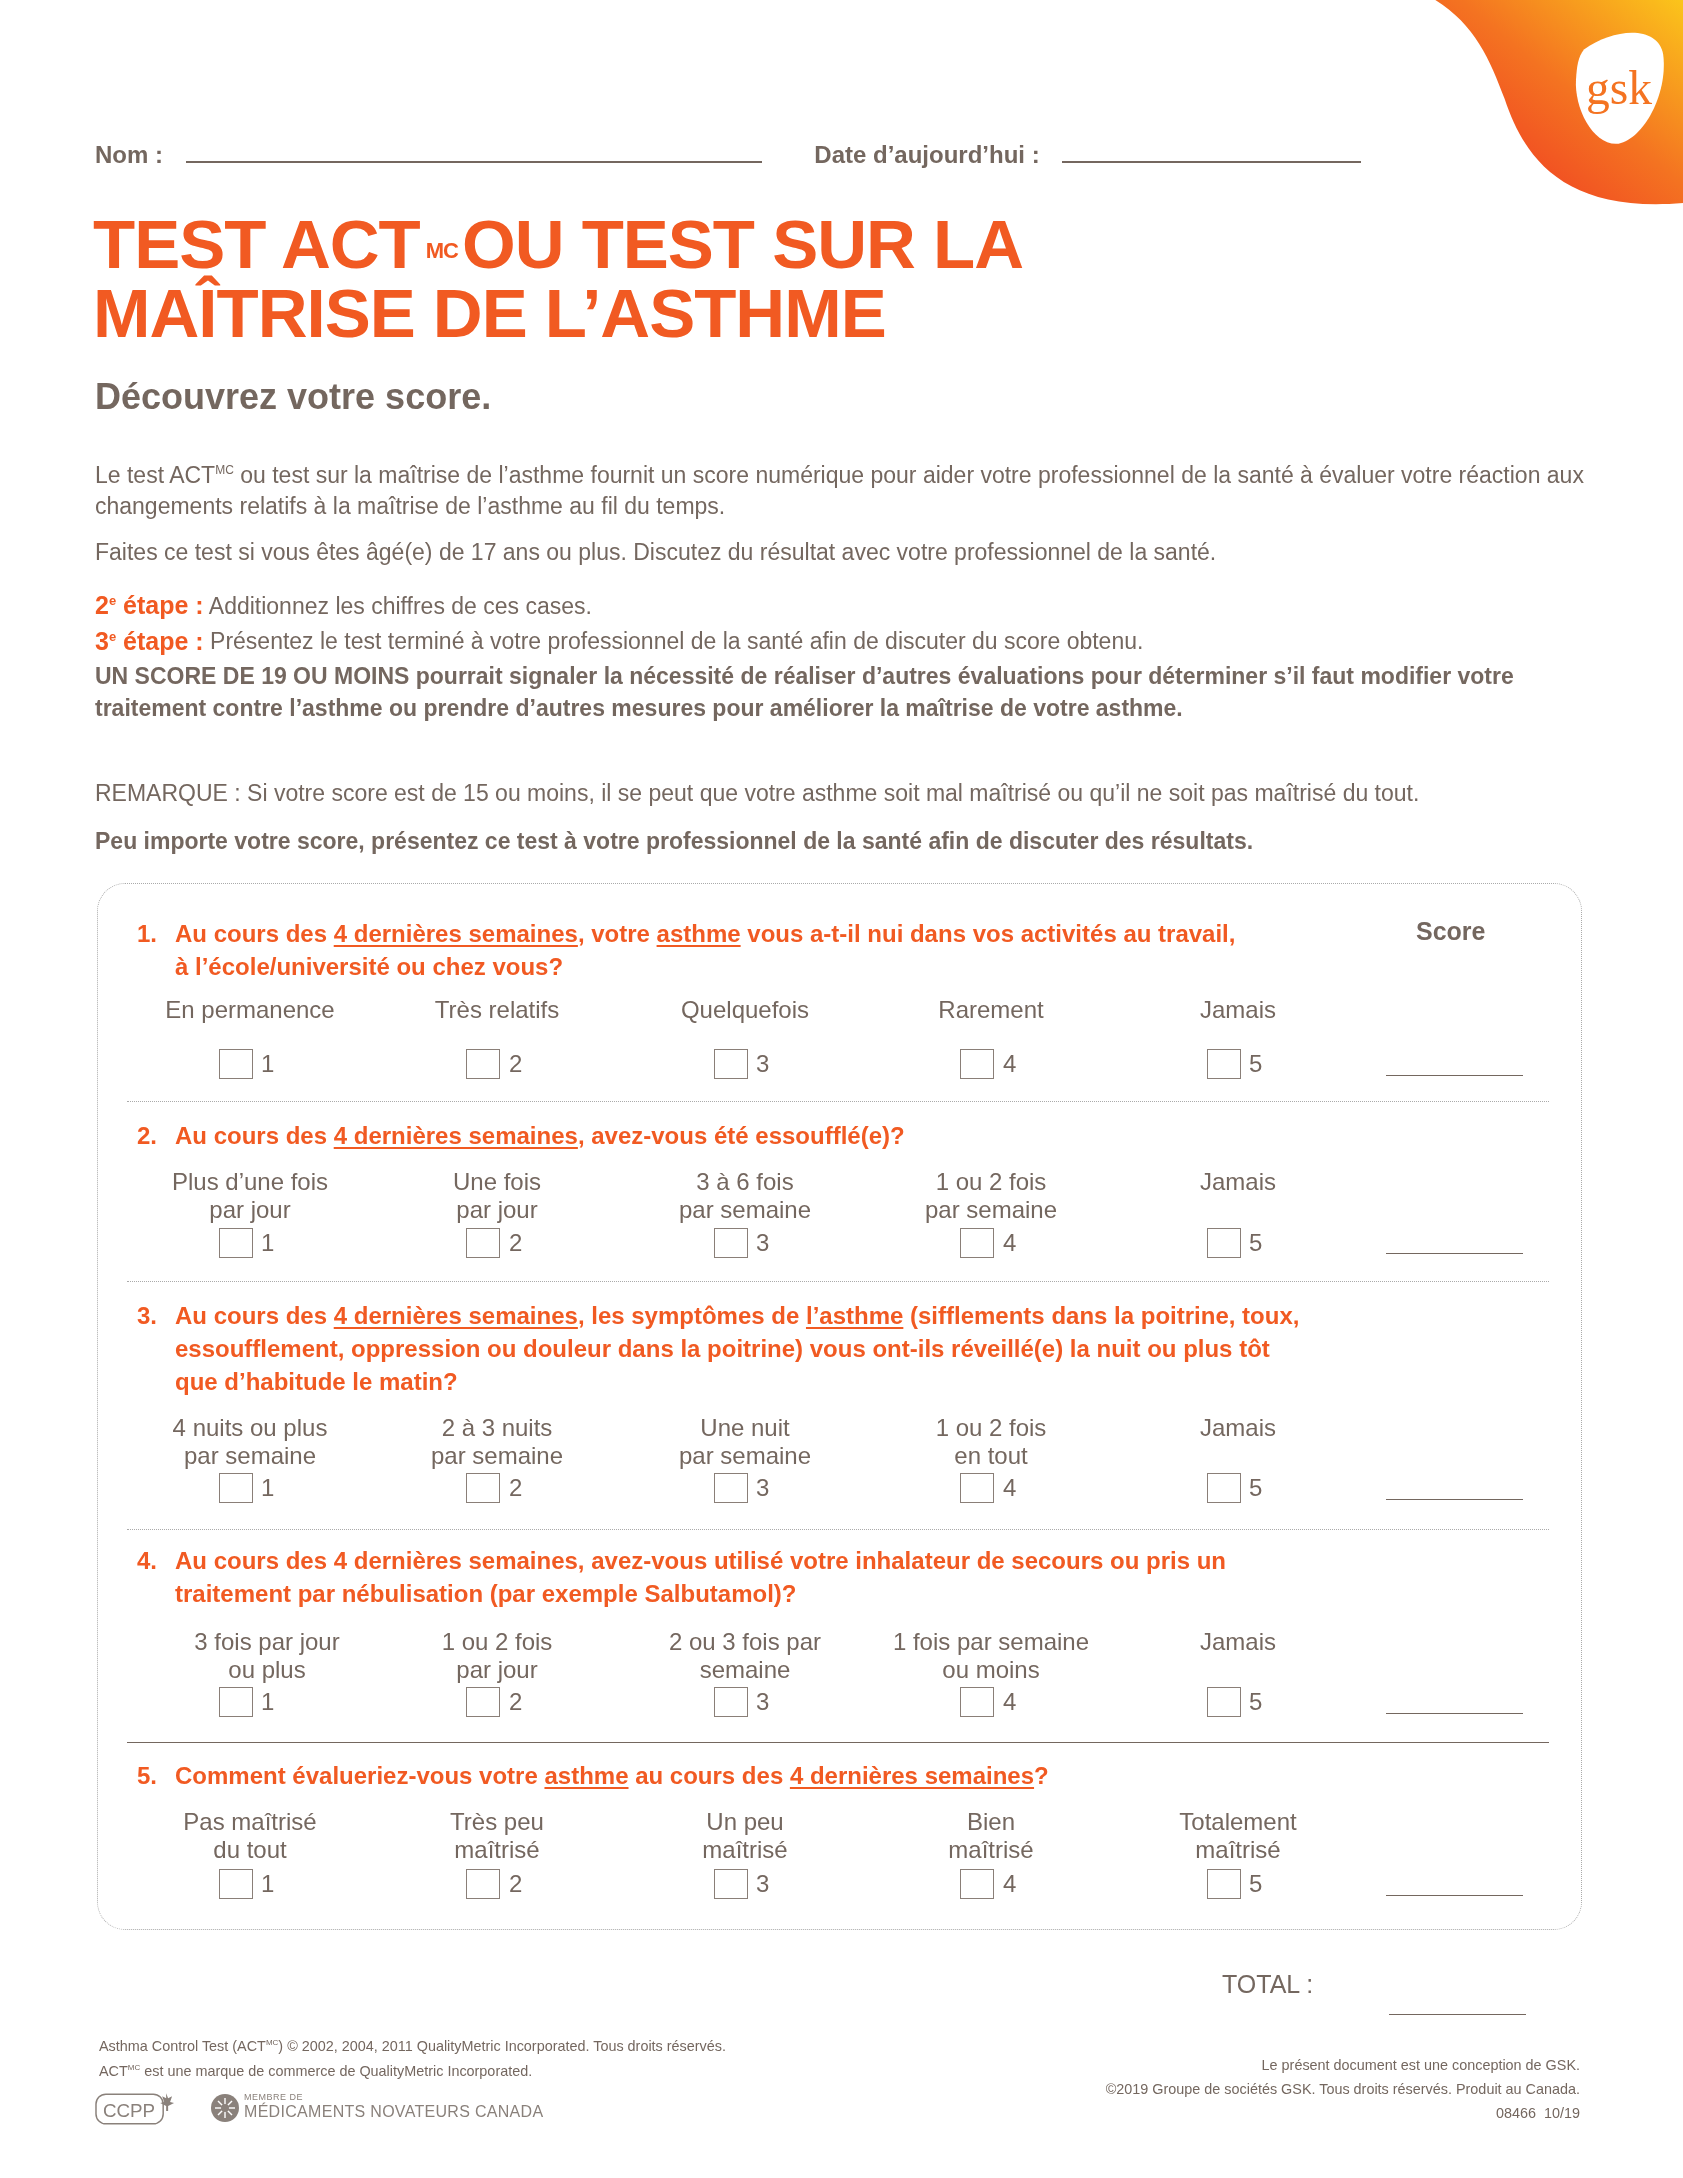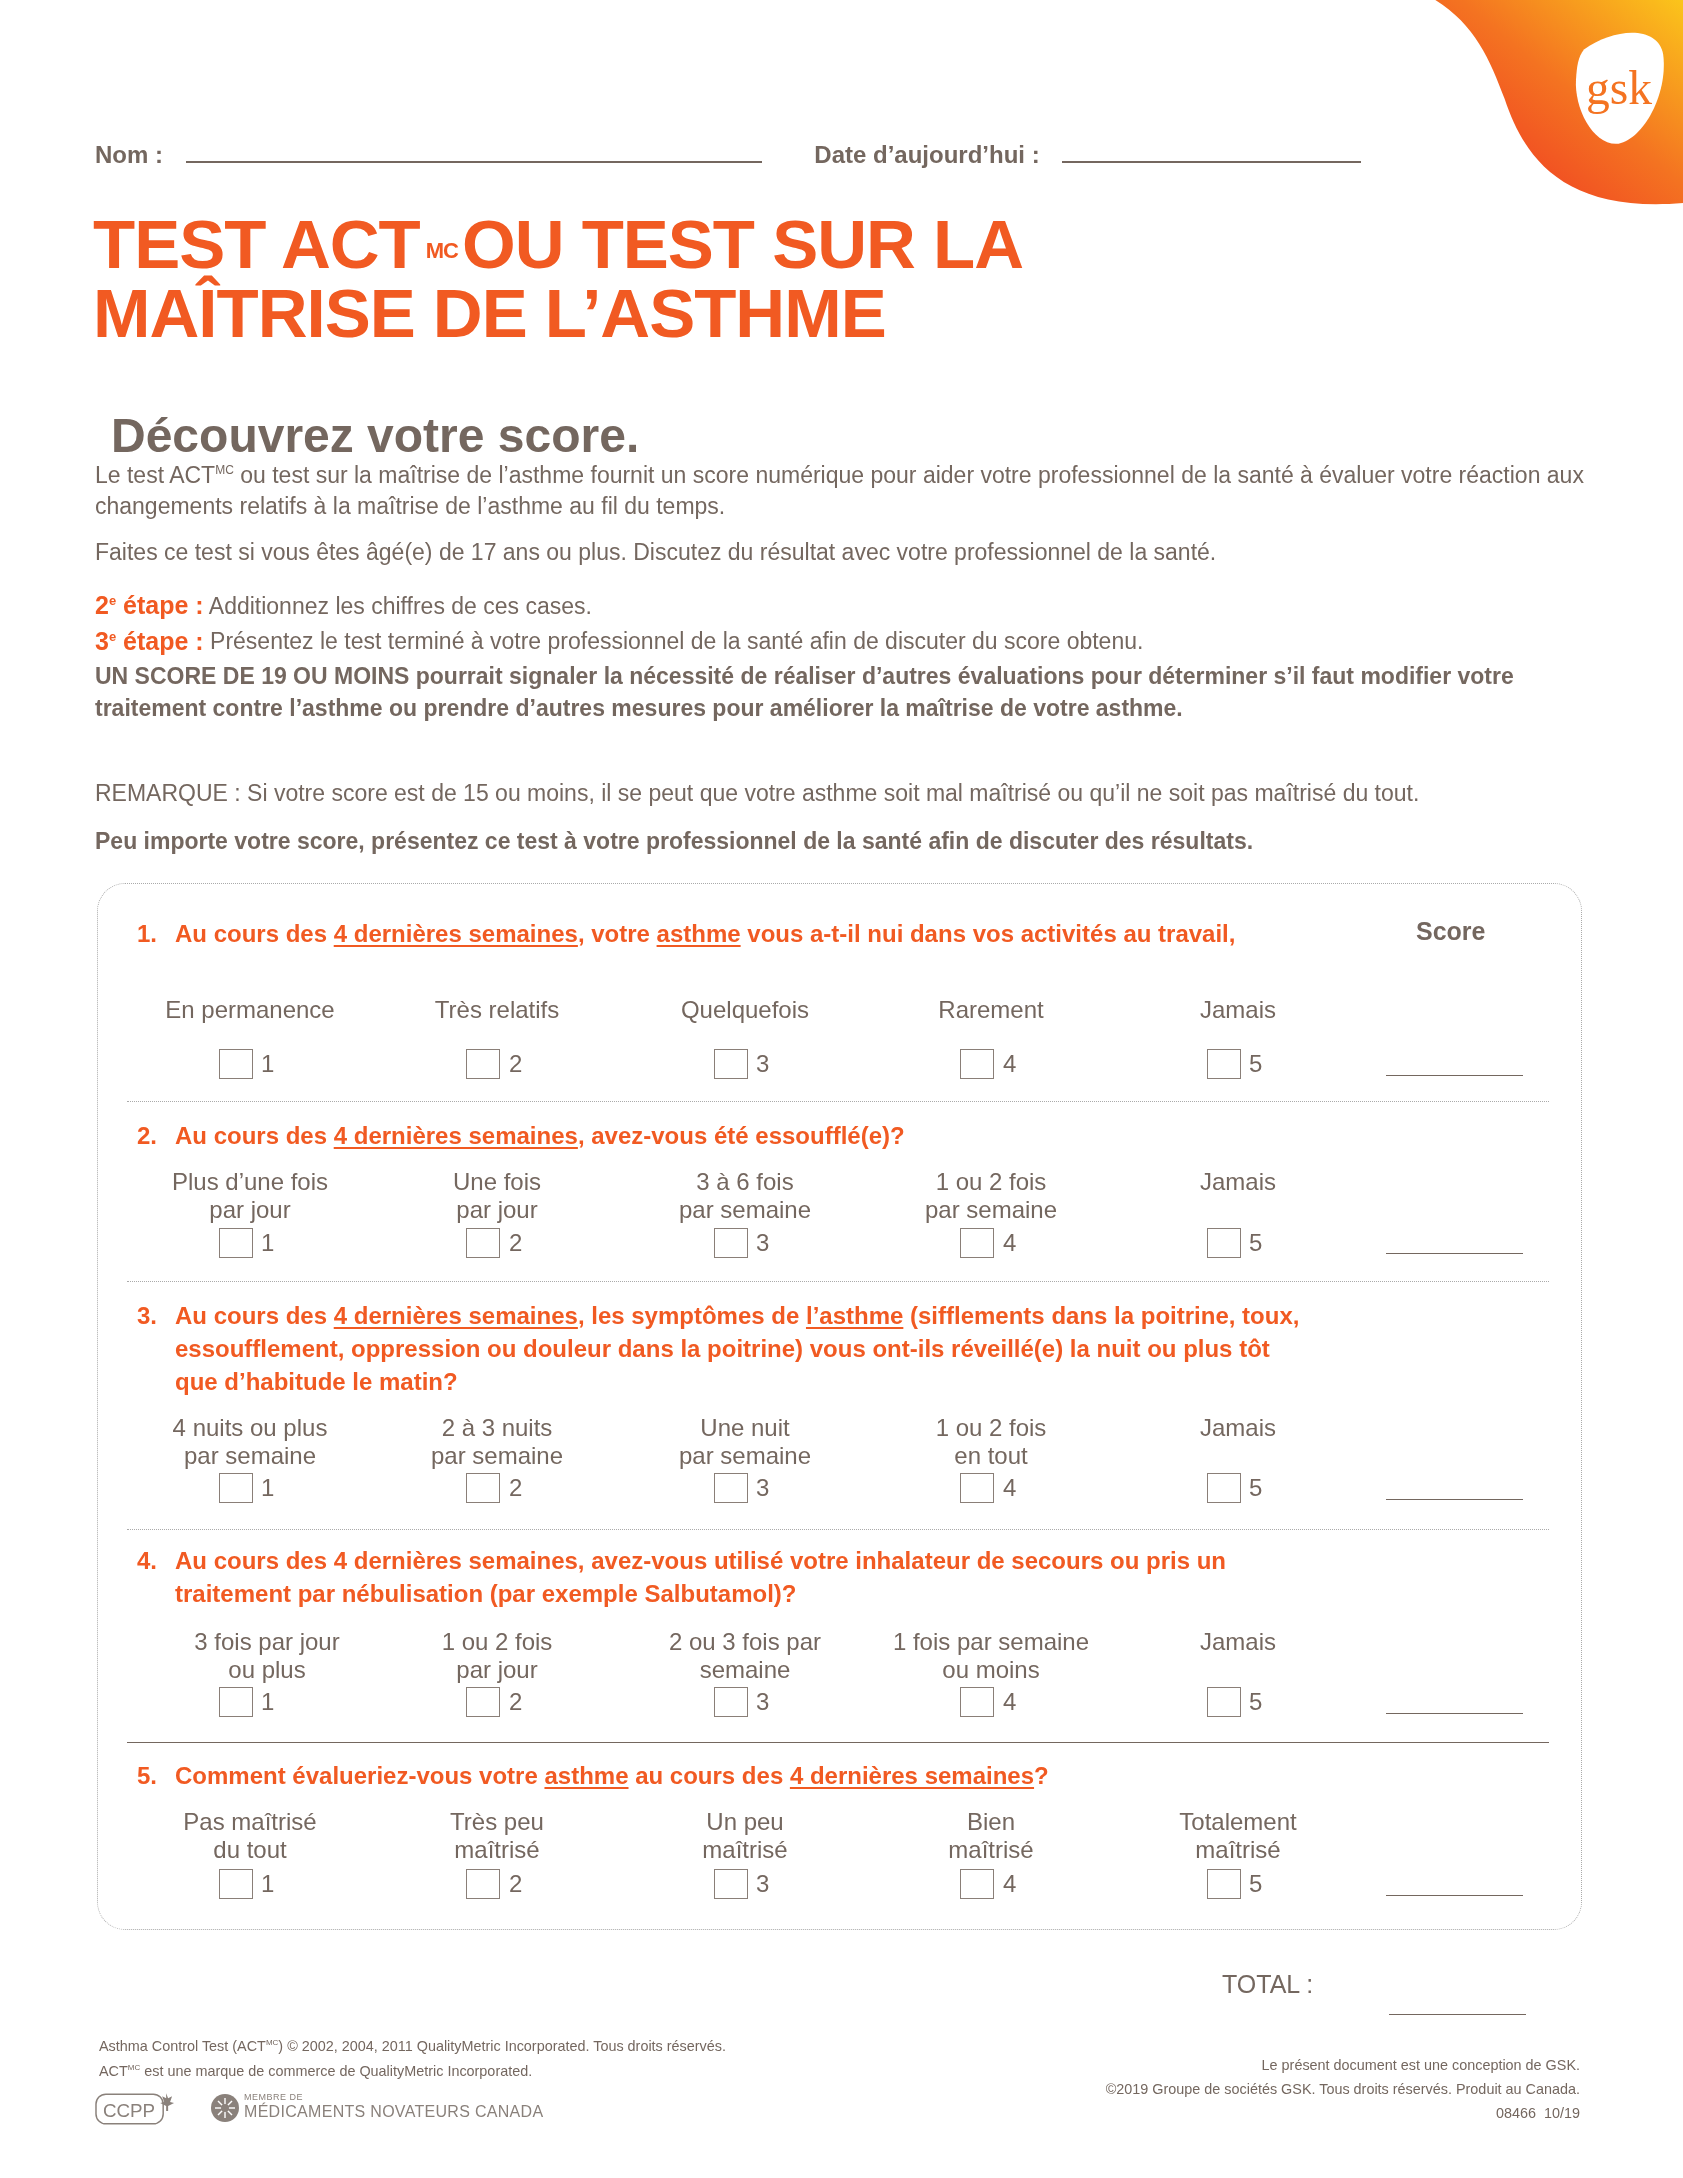--- a/index.html
+++ b/index.html
@@ -3,21 +3,21 @@
 <meta charset="utf-8">
 <style>
   html, body { margin:0; padding:0; }
   body { width:1683px; height:2178px; position:relative; background:#fff; font-family:"Liberation Sans", sans-serif; color:#74675f; overflow:hidden; }
   .abs { position:absolute; }
   #swoosh { position:absolute; right:0; top:0; width:317px; height:218px; }
   #name-row { left:95px; top:139px; font-size:24px; font-weight:bold; white-space:nowrap; }
   #name-row .line { display:inline-block; border-bottom:2px solid #74675f; height:22px; vertical-align:baseline; }
   #title { left:93px; top:210px; font-size:69px; font-weight:bold; color:#f15a22; line-height:69px; letter-spacing:-1px; }
   #title sup { font-size:22px; vertical-align:top; position:relative; top:6px; margin-left:6px; margin-right:4px; }
-  #subtitle { left:95px; top:408px; font-size:48px; font-weight:bold;margin-left:16px; }
+  #subtitle { left:95px; top:376px; font-size:36px; font-weight:bold; }
   .para { left:95px; font-size:23px; line-height:31px; width:1505px; }
   .para sup { font-size:12px; }
   .steps .lbl { font-weight:bold; color:#f15a22; font-size:25px; }
   .steps .lbl sup { font-size:13px; }
   .bold { font-weight:bold; }
   #form-box { left:97px; top:883px; width:1485px; height:1047px; border:1.5px dotted #aaa; border-radius:28px; box-sizing:border-box; }
   .q { position:absolute; left:137px; font-size:24px; font-weight:bold; color:#f15a22; line-height:33px; width:1247px; }
   .q .u { text-decoration:underline; text-underline-offset:3px; }
   .q .num { display:inline-block; width:38px; }
   .q .cont { padding-left:38px; display:block; }
@@ -79,21 +79,21 @@
 </div>
 
 <div class="abs para bold" style="top:660px;line-height:32px;width:1485px;">UN SCORE DE 19 OU MOINS pourrait signaler la nécessité de réaliser d’autres évaluations pour déterminer s’il faut modifier votre traitement contre l’asthme ou prendre d’autres mesures pour améliorer la maîtrise de votre asthme.</div>
 <div class="abs para" style="top:778px;">REMARQUE : Si votre score est de 15 ou moins, il se peut que votre asthme soit mal maîtrisé ou qu’il ne soit pas maîtrisé du tout.</div>
 <div class="abs para bold" style="top:826px;">Peu importe votre score, présentez ce test à votre professionnel de la santé afin de discuter des résultats.</div>
 
 <div id="form-box" class="abs"></div>
 <div id="score-hdr" class="abs">Score</div>
 
 <div id="questions">
-    <div class="q" style="top: 917px;"><span class="num">1.</span><span>Au cours des </span><span class="u">4 dernières semaines</span><span>, votre </span><span class="u">asthme</span><span> vous a-t-il nui dans vos activités au travail,</span></div>
+    <div class="q" style="top: 917px;"><span class="num">1.</span><span>Au cours des </span><span class="u">4 dernières semaines</span><span>, votre </span><span class="u">asthme</span><span> vous a-t-il nui dans vos activités au travail,</span><span class="cont">à l’école/université ou chez vous?</span></div>
     <div class="opt-label" style="left: 141px; top: 996px;">En permanence</div>
     <div class="opt-box" style="left: 219px; top: 1049px;"></div>
     <div class="opt-num" style="left: 261px; top: 1050px;">1</div>
     <div class="opt-label" style="left: 388px; top: 996px;">Très relatifs</div>
     <div class="opt-box" style="left: 466px; top: 1049px;"></div>
     <div class="opt-num" style="left: 509px; top: 1050px;">2</div>
     <div class="opt-label" style="left: 636px; top: 996px;">Quelquefois</div>
     <div class="opt-box" style="left: 714px; top: 1049px;"></div>
     <div class="opt-num" style="left: 756px; top: 1050px;">3</div>
     <div class="opt-label" style="left: 882px; top: 996px;">Rarement</div>

